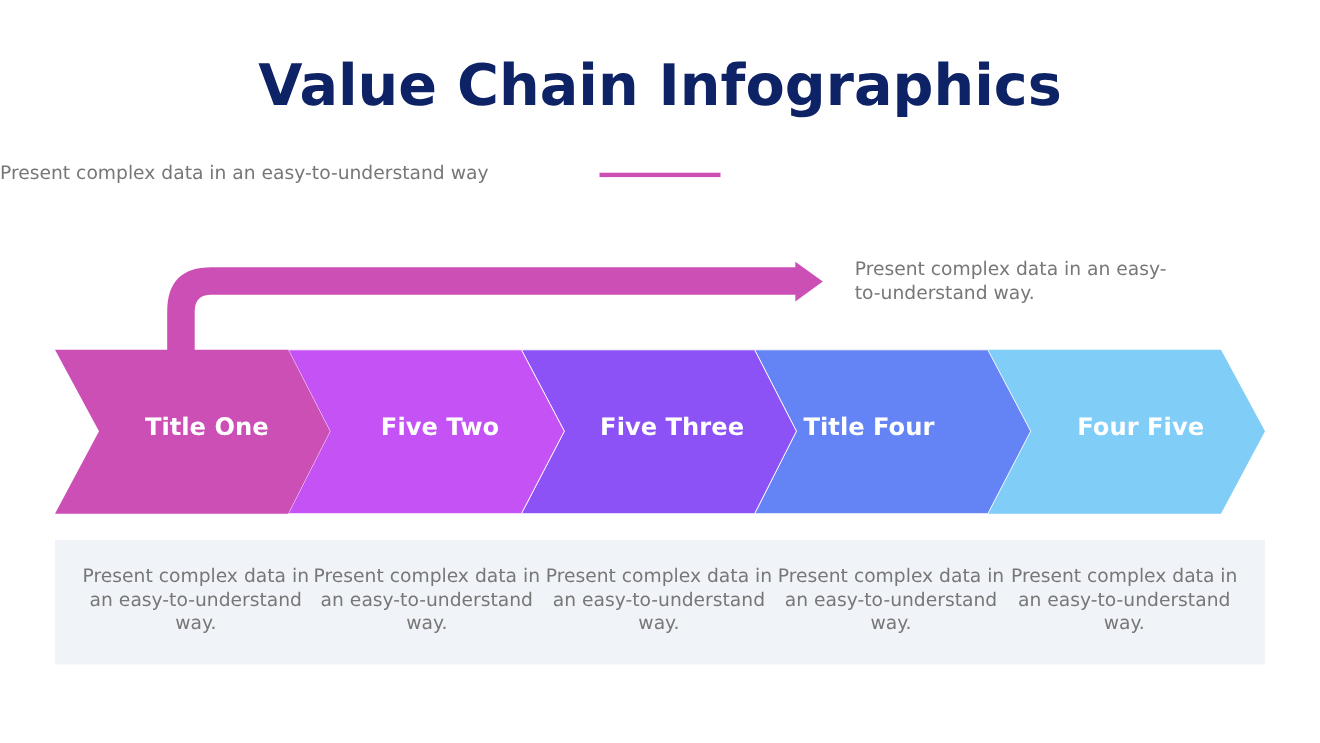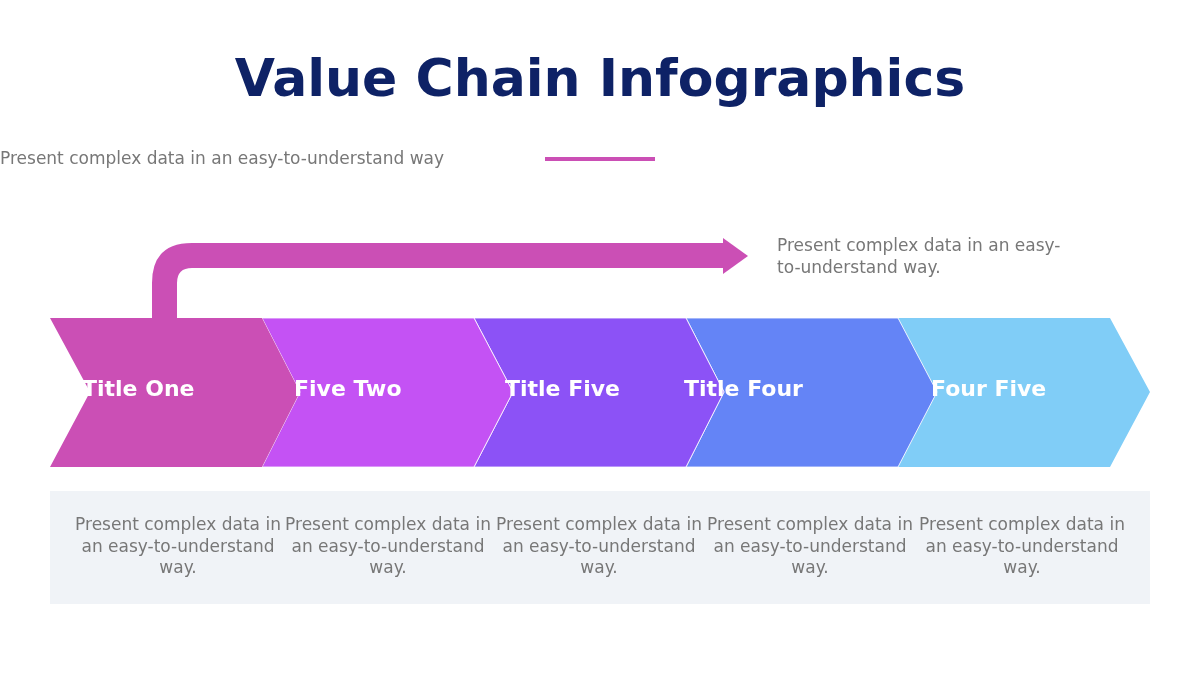--- a/index.html
+++ b/index.html
@@ -1,21 +1,21 @@
 <!DOCTYPE html>
 <html><head>
 <meta charset="utf-8">
 <style>
   html, body { margin: 0; padding: 0; background: #ffffff; }
   body { width: 1200px; height: 675px; position: relative; overflow: hidden; font-family: "DejaVu Sans", "Liberation Sans", sans-serif; }
   .title { position: absolute; top: 48px; left: 0; width: 1200px; text-align: center; font-size: 52px; font-weight: bold; color: #0e2266; letter-spacing: 0px; margin: 0; }
   .subtitle { position: absolute; top: 120px; left: 0; width: 1200px; text-align: left; font-size: 17px; color: #777777; margin-top: 28px; }
   .underline { position: absolute; top: 157px; left: 545px; width: 110px; height: 4px; background: #cb4fb5; }
   svg.diagram { position: absolute; left: 0; top: 0; }
-  .chev-label { position: absolute; top: 376px; width: 212px; font-size: 22px; font-weight: bold; color: #ffffff; }
+  .chev-label { position: absolute; top: 376px; width: 212px; text-align: center; font-size: 22px; font-weight: bold; color: #ffffff; }
   .side-note { position: absolute; left: 777px; top: 234px; width: 300px; font-size: 17px; line-height: 22px; color: #777777; }
   .desc-box { position: absolute; left: 50px; top: 491px; width: 1100px; height: 113px; background: #f0f3f7; }
   .desc { position: absolute; top: 514px; width: 212px; text-align: center; font-size: 17px; line-height: 21.5px; color: #777777; }
 </style>
 </head>
 <body>
 
 <h1 class="title">Value Chain Infographics</h1>
 <div class="subtitle">Present complex data in an easy-to-understand way</div>
 <div class="underline"></div>
@@ -31,21 +31,21 @@
   <polygon points="686,318 898,318 937,392 898,467 686,467 724,392" fill="#6484F6" stroke="#ffffff" stroke-width="0.8"></polygon>
   <polygon points="474,318 686,318 724,392 686,467 474,467 513,392" fill="#8C52F6" stroke="#ffffff" stroke-width="0.8"></polygon>
   <polygon points="262,318 474,318 513,392 474,467 262,467 300,392" fill="#C452F4" stroke="#ffffff" stroke-width="0.8"></polygon>
   <polygon points="50,318 262,318 300,392 262,467 50,467 90,392" fill="#CB4FB5"></polygon>
 </svg>
 
 <div class="side-note">Present complex data in an easy-to-understand way.</div>
 
 <div class="chev-label" style="left:82px;">Title One</div>
 <div class="chev-label" style="left:294px;">Five Two</div>
-<div class="chev-label" style="left:505px;">Title Five</div>
+<div class="chev-label" style="left:505px;">Five Three</div>
 <div class="chev-label" style="left:684px;">Title Four</div>
 <div class="chev-label" style="left:931px;">Four Five</div>
 
 <div class="desc-box"></div>
 <div class="desc" style="left:72px;  width:212px;">Present complex data in an easy-to-understand way.</div>
 <div class="desc" style="left:282px; width:212px;">Present complex data in an easy-to-understand way.</div>
 <div class="desc" style="left:493px; width:212px;">Present complex data in an easy-to-understand way.</div>
 <div class="desc" style="left:704px; width:212px;">Present complex data in an easy-to-understand way.</div>
 <div class="desc" style="left:916px; width:212px;">Present complex data in an easy-to-understand way.</div>
 

